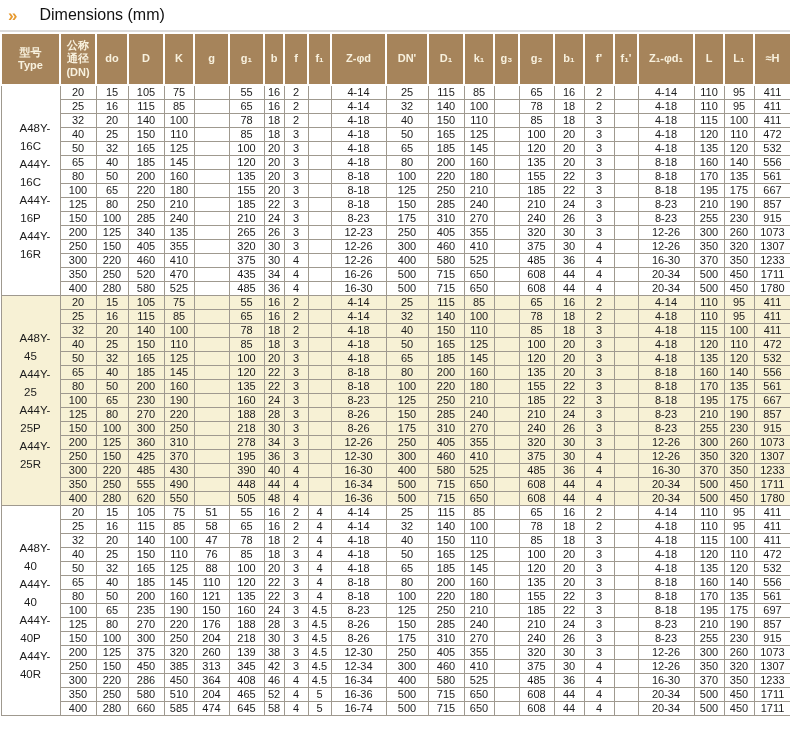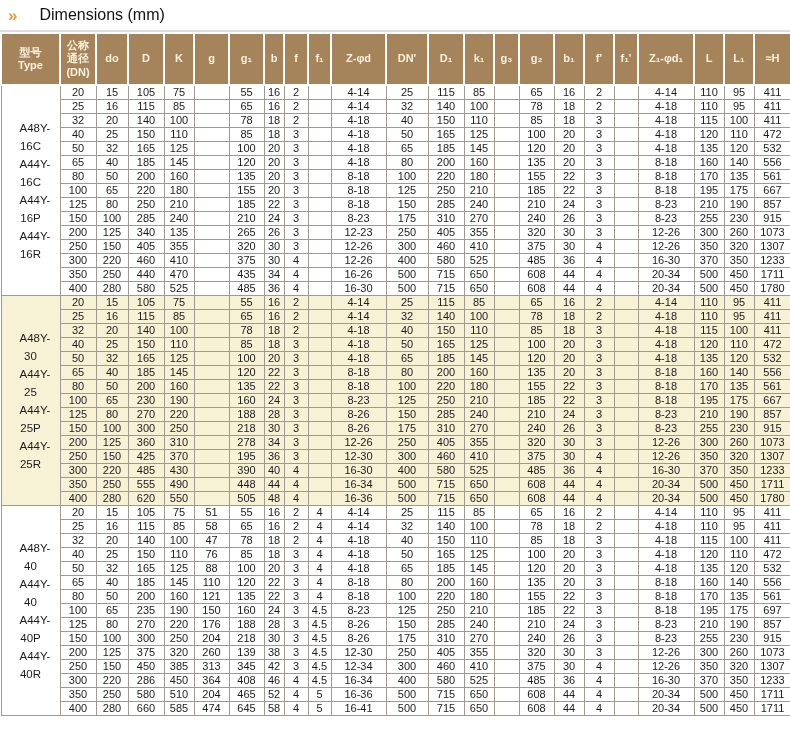--- a/index.html
+++ b/index.html
@@ -400,21 +400,21 @@
           <td>4</td>
           <td></td>
           <td>16-30</td>
           <td>370</td>
           <td>350</td>
           <td>1233</td>
         </tr>
         <tr>
           <td>350</td>
           <td>250</td>
-          <td>440</td>
+          <td>520</td>
           <td>470</td>
           <td></td>
           <td>435</td>
           <td>34</td>
           <td>4</td>
           <td></td>
           <td>16-26</td>
           <td>500</td>
           <td>715</td>
           <td>650</td>
@@ -446,21 +446,21 @@
           <td>608</td>
           <td>44</td>
           <td>4</td>
           <td></td>
           <td>20-34</td>
           <td>500</td>
           <td>450</td>
           <td>1780</td>
         </tr>
         <tr class="shaded">
-          <td class="type-cell" rowspan="15">A48Y-30
+          <td class="type-cell" rowspan="15">A48Y-45
 A44Y-25
 A44Y-25P
 A44Y-25R</td>
           <td>20</td>
           <td>15</td>
           <td>105</td>
           <td>75</td>
           <td></td>
           <td>55</td>
           <td>16</td>
@@ -1159,21 +1159,21 @@
         <tr>
           <td>400</td>
           <td>280</td>
           <td>660</td>
           <td>585</td>
           <td>474</td>
           <td>645</td>
           <td>58</td>
           <td>4</td>
           <td>5</td>
-          <td>16-41</td>
+          <td>16-74</td>
           <td>500</td>
           <td>715</td>
           <td>650</td>
           <td></td>
           <td>608</td>
           <td>44</td>
           <td>4</td>
           <td></td>
           <td>20-34</td>
           <td>500</td>

